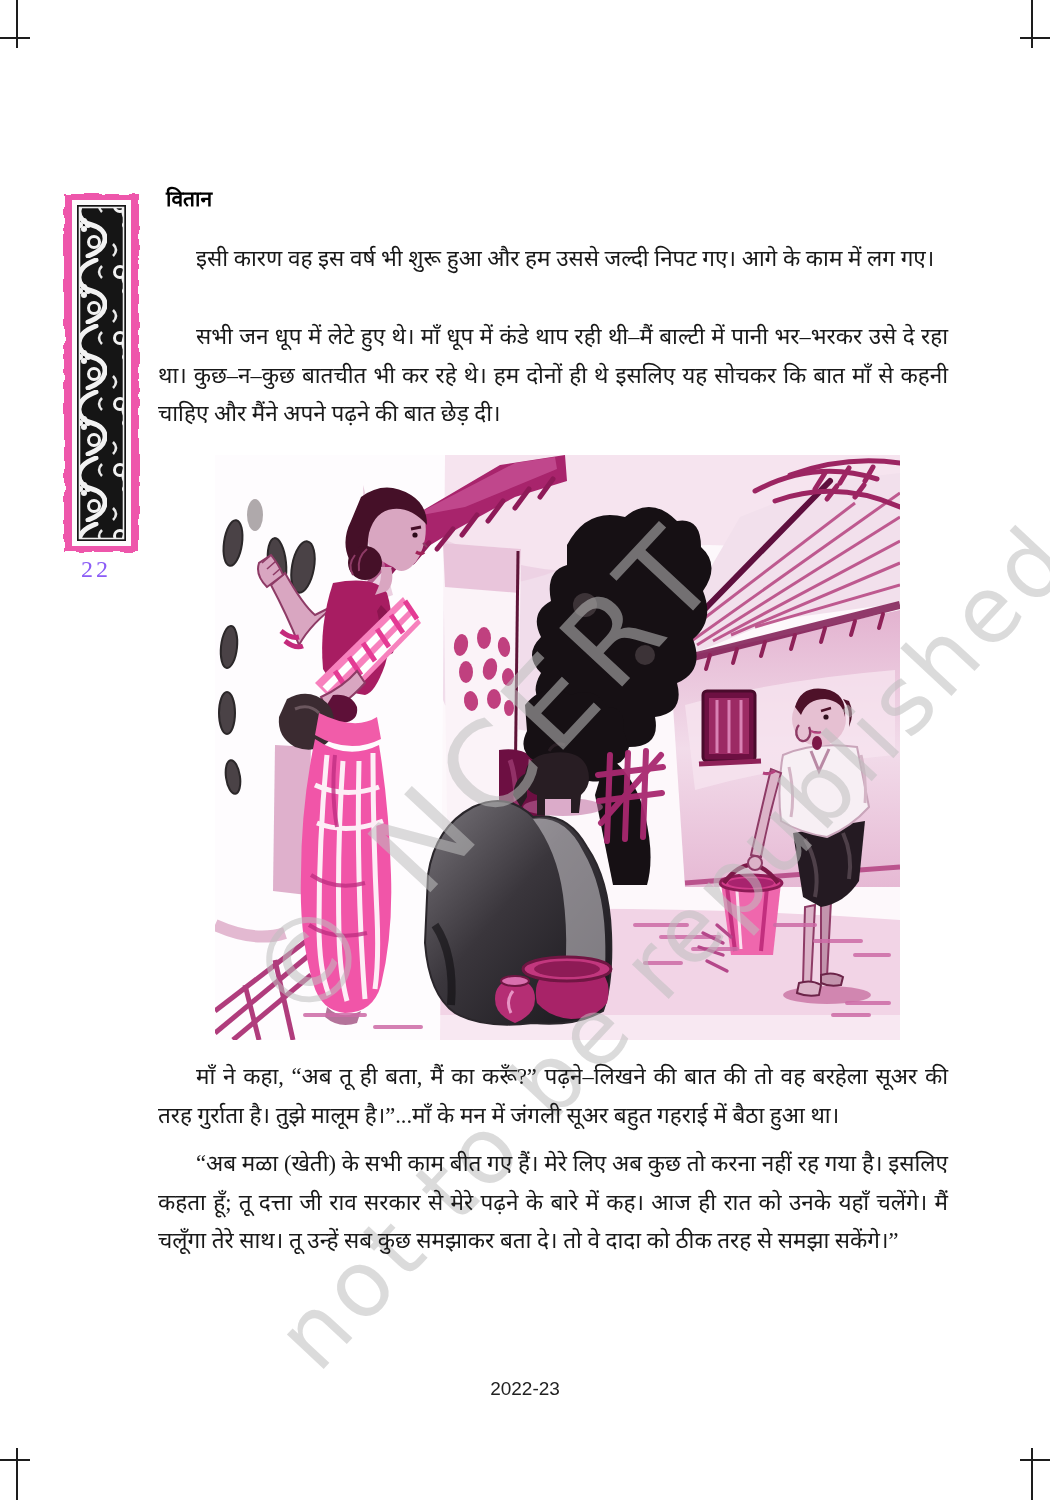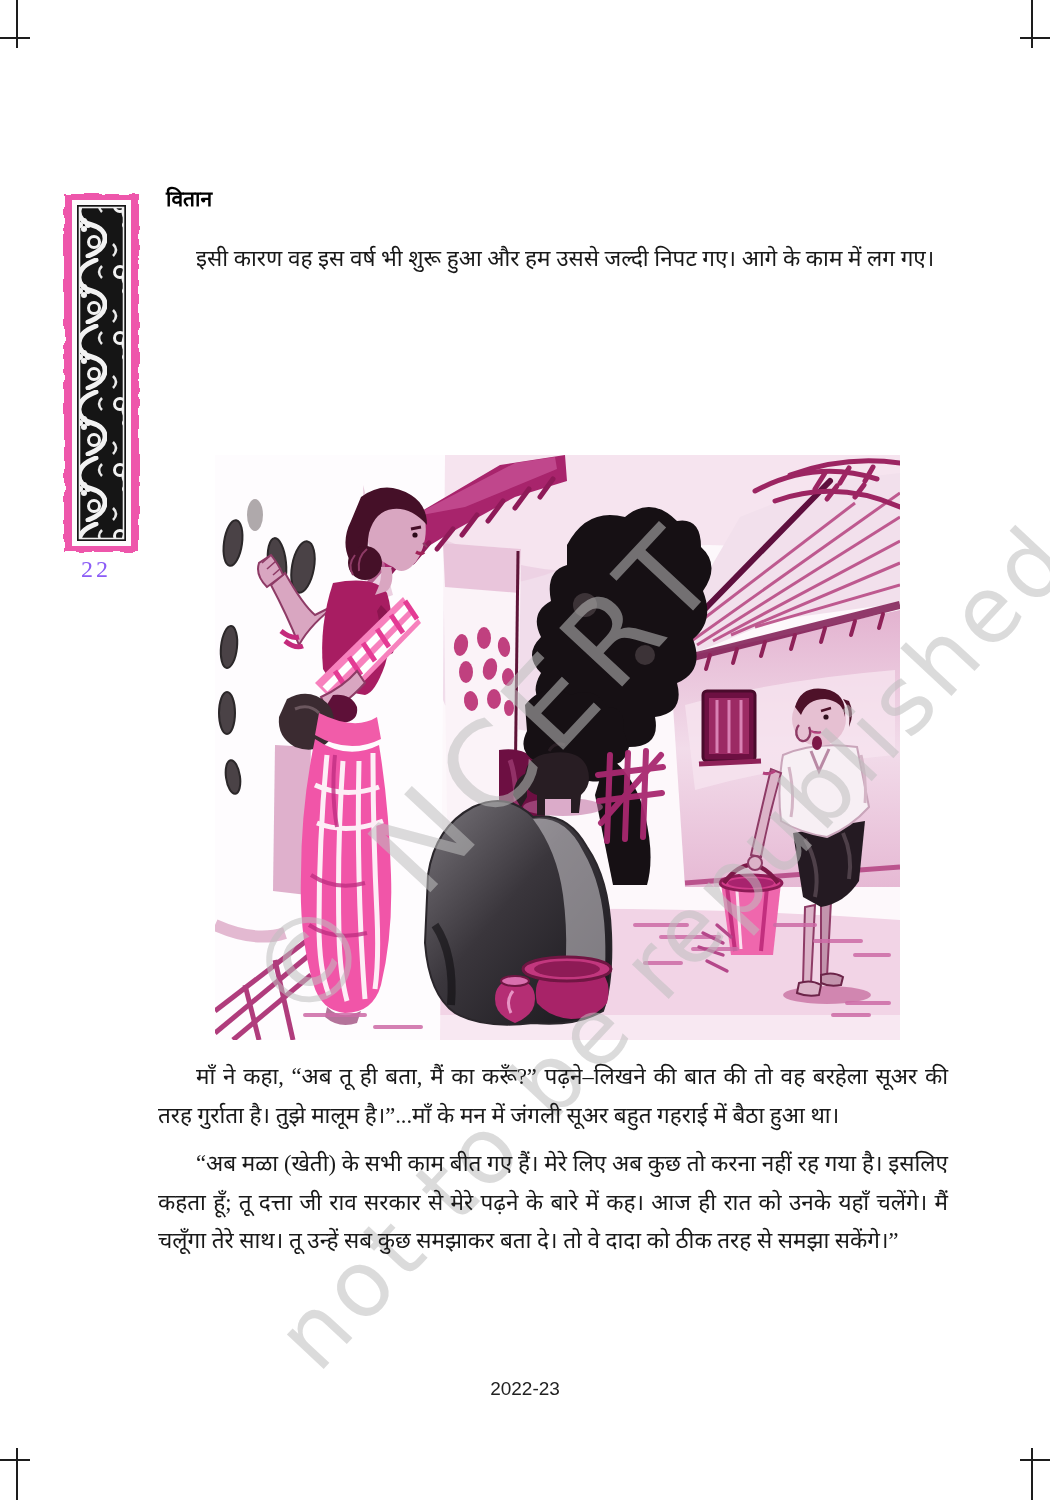--- a/index.html
+++ b/index.html
@@ -86,20 +86,21 @@
       <rect x="15" y="13" width="49" height="336" fill="#151515"></rect>
       <rect x="17" y="15" width="45" height="332" fill="url(#vine)"></rect>
       <rect x="17.5" y="15.5" width="44" height="331" fill="none" stroke="#efefef" stroke-width="1.6"></rect>
     </svg>
   </div>
   <div class="page-number">22</div>
 
   <div class="running-head">वितान</div>
 
   <p class="body-par p1" lang="hi">इसी कारण वह इस वर्ष भी शुरू हुआ और हम उससे जल्दी निपट गए। आगे के काम में लग गए।</p>
+  <p class="body-par p2" lang="hi">सभी जन धूप में लेटे हुए थे। माँ धूप में कंडे थाप रही थी–मैं बाल्टी में पानी भर–भरकर उसे दे रहा था। कुछ–न–कुछ बातचीत भी कर रहे थे। हम दोनों ही थे इसलिए यह सोचकर कि बात माँ से कहनी चाहिए और मैंने अपने पढ़ने की बात छेड़ दी।</p>
   <p class="body-par p4" lang="hi">“अब मळा (खेती) के सभी काम बीत गए हैं। मेरे लिए अब कुछ तो करना नहीं रह गया है। इसलिए कहता हूँ; तू दत्ता जी राव सरकार से मेरे पढ़ने के बारे में कह। आज ही रात को उनके यहाँ चलेंगे। मैं चलूँगा तेरे साथ। तू उन्हें सब कुछ समझाकर बता दे। तो वे दादा को ठीक तरह से समझा सकेंगे।”</p>
   <p class="body-par p3" lang="hi">माँ ने कहा, “अब तू ही बता, मैं का करूँ?” पढ़ने–लिखने की बात की तो वह बरहेला सूअर की तरह गुर्राता है। तुझे मालूम है।”...माँ के मन में जंगली सूअर बहुत गहराई में बैठा हुआ था।</p>
 
   <div class="figure" role="img" aria-label="Duotone magenta watercolor: a woman in a bright striped sari pats dung cakes onto the white wall of a village house while a boy in a white shirt and dark shorts stands bent forward holding a pink bucket of water; thatched roofs, a dark tree, a barred window, a buffalo, a fence, a large grey rock and clay pots fill the courtyard.">
     <svg width="685" height="585" viewBox="0 0 685 585" xmlns="http://www.w3.org/2000/svg">
       <defs>
         <linearGradient id="rockG" x1="0" y1="0" x2="1" y2="1">
           <stop offset="0" stop-color="#7a767c"></stop>
             <stop offset=".45" stop-color="#3a363c"></stop>
             <stop offset="1" stop-color="#17151a"></stop>

